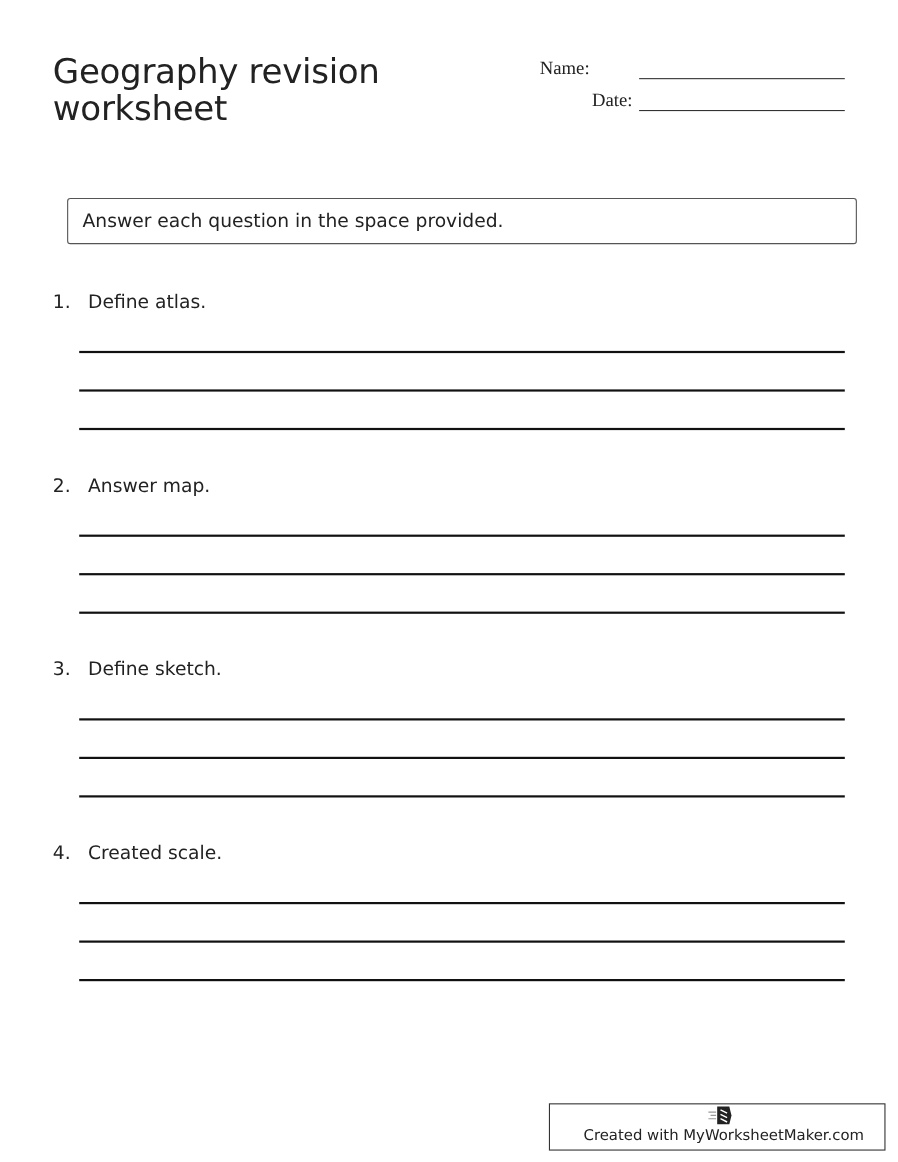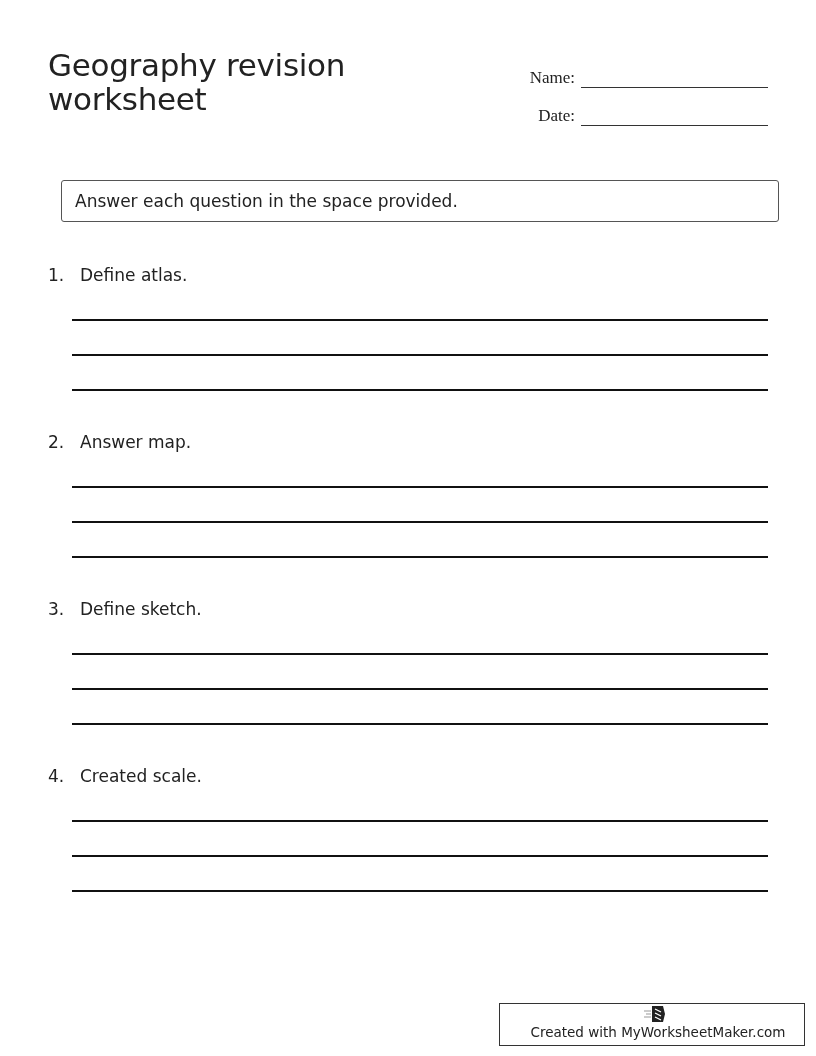--- a/index.html
+++ b/index.html
@@ -6,22 +6,22 @@
   body { width: 816px; height: 1056px; position: relative; overflow: hidden; color: #222; }
   .title {
     position: absolute; left: 48px; top: 48px; width: 360px;
     font-family: "DejaVu Sans", sans-serif; font-size: 31px; line-height: 34px;
     color: #222; font-weight: normal; letter-spacing: -0.3px;
   }
   .field { position: absolute; right: 48px; display: flex; align-items: flex-end;
     font-family: "Liberation Serif", serif; font-size: 17px; color: #222; }
   .field .lbl { margin-right: 6px; }
   .field .blank { width: 187px; border-bottom: 1px solid #333; height: 14px; }
-  .field.name { top: 68px; }
-  .field.date { top: 106px; }
+  .field.name { top: 52px; gap: 39px; }
+  .field.date { top: 81px; }
   .instructions {
     position: absolute; left: 61px; top: 180px; width: 718px; height: 42px;
     border: 1px solid #555; border-radius: 3px; box-sizing: border-box;
     font-family: "DejaVu Sans", sans-serif; font-size: 17px;
     display: flex; align-items: center; padding-left: 13px; color: #222;
   }
   .question { position: absolute; left: 48px; width: 720px; }
   .q-text { font-family: "DejaVu Sans", sans-serif; font-size: 17px; color: #222; height: 22px; line-height: 22px; display: flex; }
   .q-num { width: 32px; }
   .line { position: absolute; left: 24px; width: 696px; height: 2px; background: #111; }

